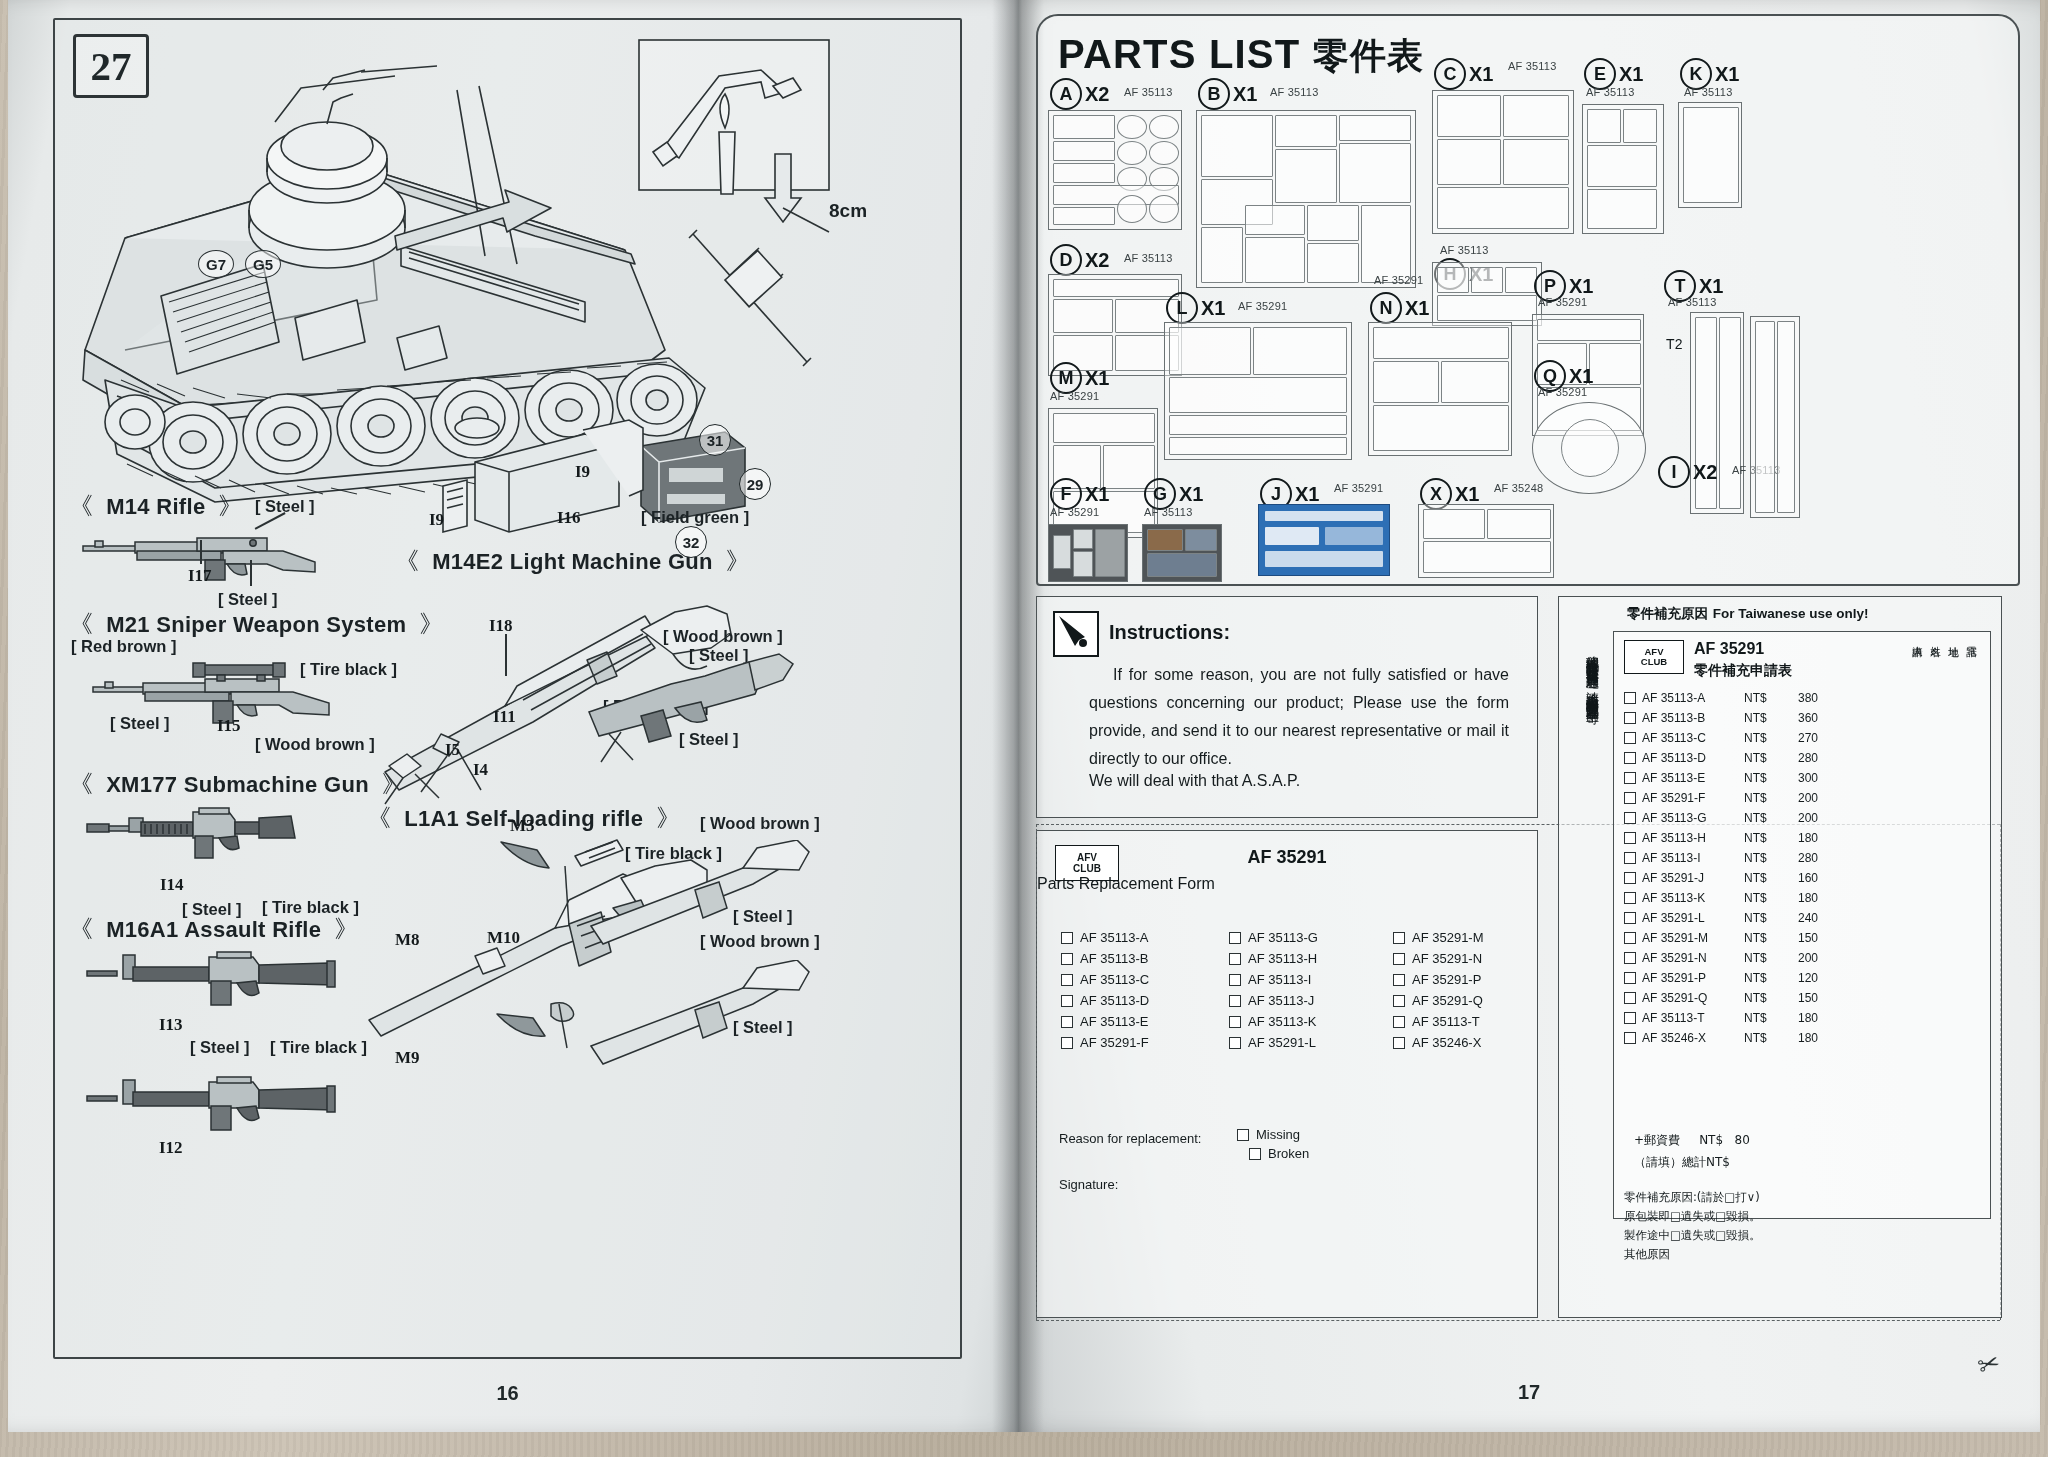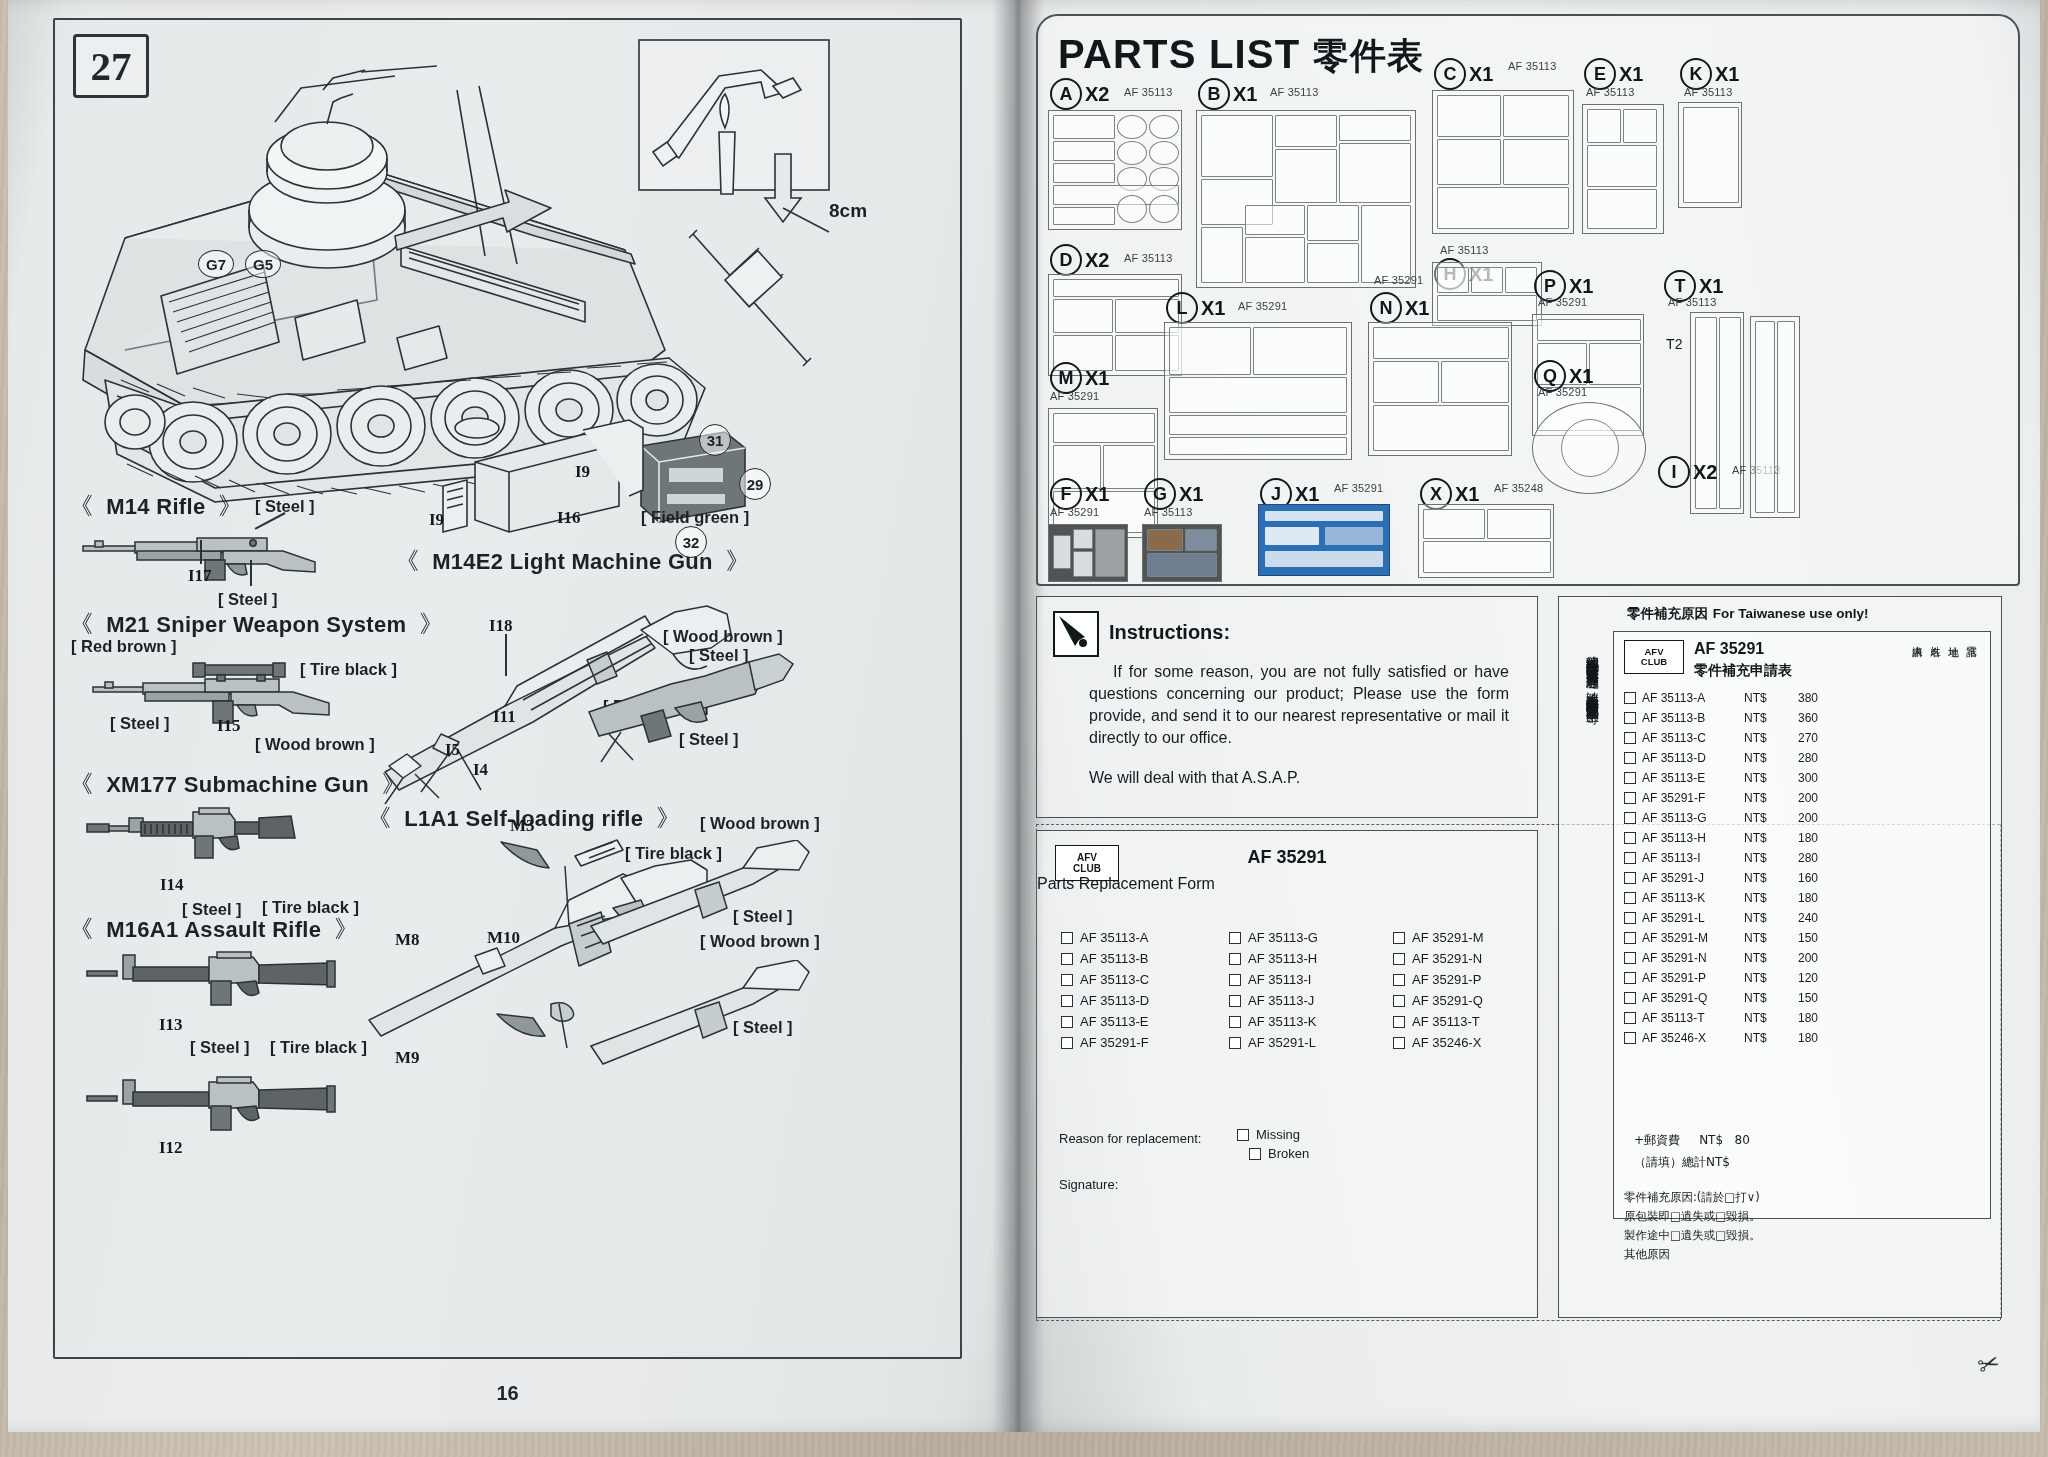--- a/index.html
+++ b/index.html
@@ -70,21 +70,21 @@
   .sprue-box .bit{position:absolute;border:1px solid #7c8385;background:rgba(255,255,255,.5);border-radius:1px;}
   .sprue-dark{background:#5d6366;border:1px solid #2d3335;}
   .sprue-pe{background:#4f5457;}
   .sprue-decal{background:#2d6fb5;border:1px solid #1d4b80;}
 
   
   #inst-panel{position:absolute;left:18px;top:596px;width:500px;height:220px;
     border:1.6px solid #4a5153;background:rgba(246,248,248,.5);}
   #inst-icon{position:absolute;left:16px;top:14px;width:42px;height:42px;border:2.5px solid #11181a;background:#fff;}
   #inst-label{position:absolute;left:72px;top:24px;font-size:20px;font-weight:700;color:#11181a;}
-  .inst-p{position:absolute;font-size:16px;line-height:22px;color:#151c1e;width:420px;}
+  .inst-p{position:absolute;font-size:16px;line-height:28px;color:#151c1e;width:420px;}
 
   
   #form-panel{position:absolute;left:18px;top:830px;width:500px;height:486px;
     border:1.6px solid #4a5153;background:rgba(247,249,249,.6);}
   #afv-logo{position:absolute;left:18px;top:14px;width:62px;height:34px;border:1.5px solid #11181a;
     display:flex;flex-direction:column;align-items:center;justify-content:center;line-height:11px;
     font-size:10px;font-weight:700;color:#11181a;background:#fff;}
   #form-kit{position:absolute;left:0;right:0;top:16px;text-align:center;font-size:18px;font-weight:700;color:#11181a;}
   #form-sub{position:absolute;left:0;right:0;top:44px;font-size:16px;color:#11181a;}
   .fcol{position:absolute;top:96px;}
@@ -962,16 +962,17 @@
         <div id="tw-reason">
           <div>零件補充原因:(請於□打∨)</div>
           <div>原包裝即□遺失或□毀損。</div>
           <div>製作途中□遺失或□毀損。</div>
           <div>其他原因</div>
         </div>
       </div>
     </div>
 
     <div id="scissors">✂</div>
+    <div id="page-num-right">17</div>
   </div>
 
   <div id="gutter"></div>
 </div>
 
 </body></html>

